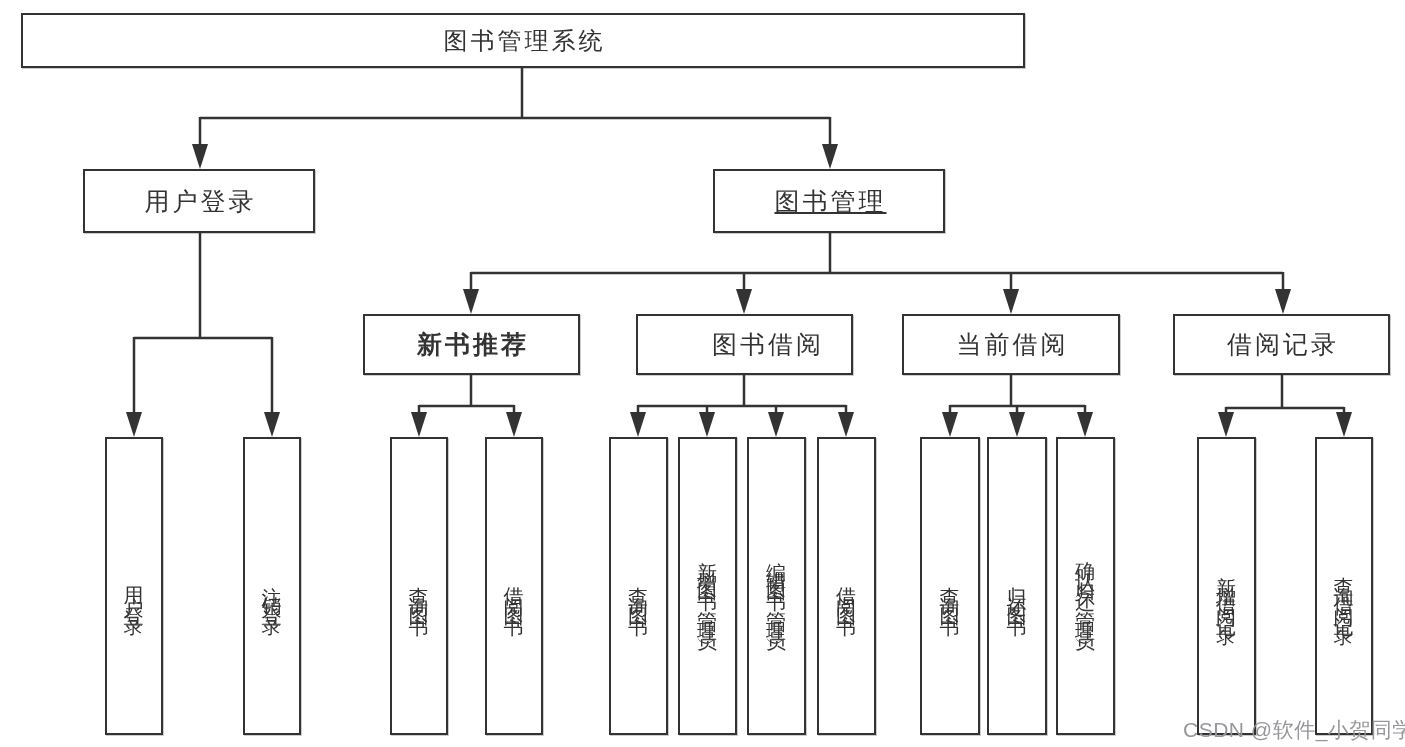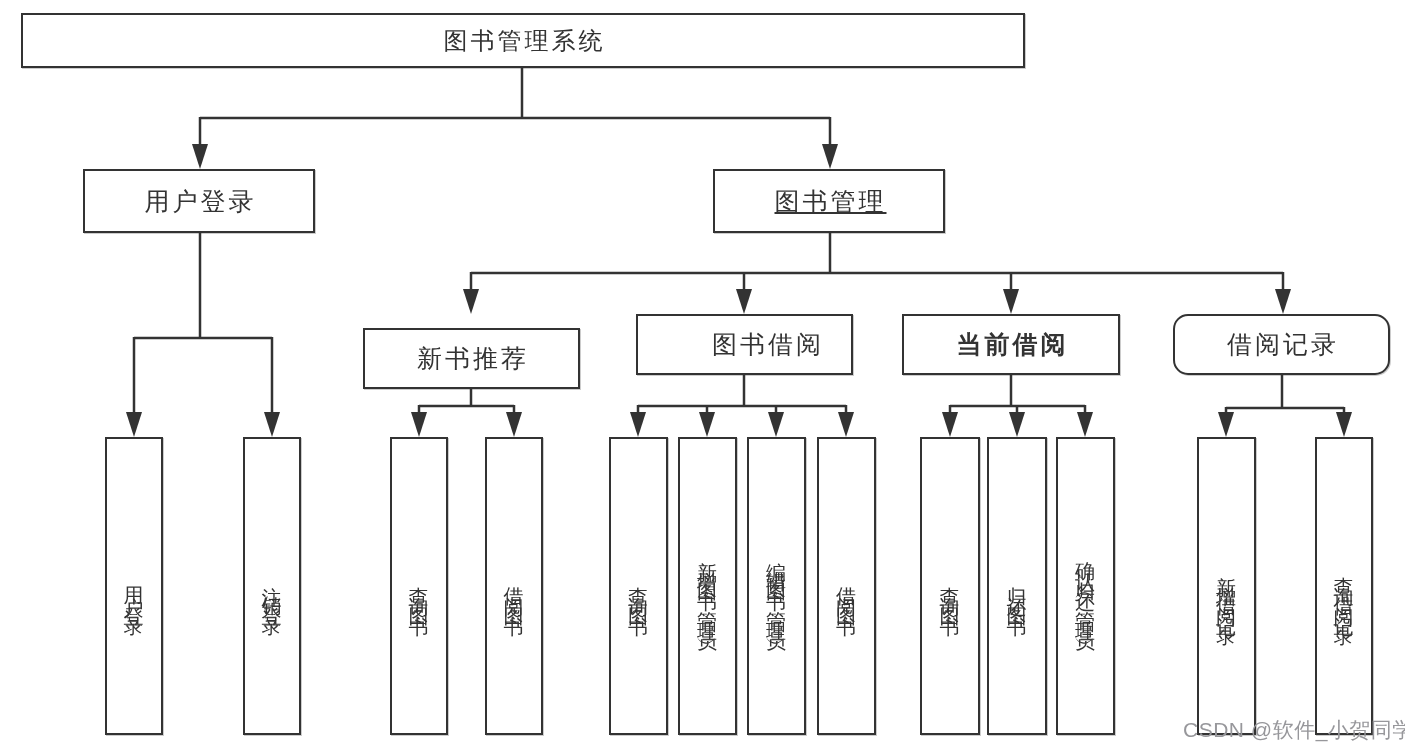--- a/index.html
+++ b/index.html
@@ -141,30 +141,30 @@
     <span class="h-label">图书管理系统</span>
   </div>
 
   <div class="node" style="left:83px; top:169px; width:232px; height:64px;">
     <span class="h-label">用户登录</span>
   </div>
   <div class="node" style="left:713px; top:169px; width:232px; height:64px;text-decoration:underline;">
     <span class="h-label">图书管理</span>
   </div>
 
-  <div class="node" style="left:363px; top:328px; width:217px; height:61px;">
+  <div class="node" style="left:363px; top:314px; width:217px; height:61px;font-weight:bold;">
     <span class="h-label">新书推荐</span>
   </div>
   <div class="node" style="left:636px; top:314px; width:217px; height:61px;padding-left:44px;">
     <span class="h-label">图书借阅</span>
   </div>
-  <div class="node" style="left:902px; top:314px; width:218px; height:61px;font-weight:bold;">
+  <div class="node" style="left:902px; top:314px; width:218px; height:61px;">
     <span class="h-label">当前借阅</span>
   </div>
-  <div class="node" style="left:1173px; top:314px; width:217px; height:61px;border-radius:15px;">
+  <div class="node" style="left:1173px; top:314px; width:217px; height:61px;">
     <span class="h-label">借阅记录</span>
   </div>
 
   <div class="node v-node" style="left:105px; top:437px; width:58px; height:298px;">
     <span class="v-label">用户登录</span>
   </div>
   <div class="node v-node" style="left:243px; top:437px; width:58px; height:298px;">
     <span class="v-label">注销登录</span>
   </div>
 

